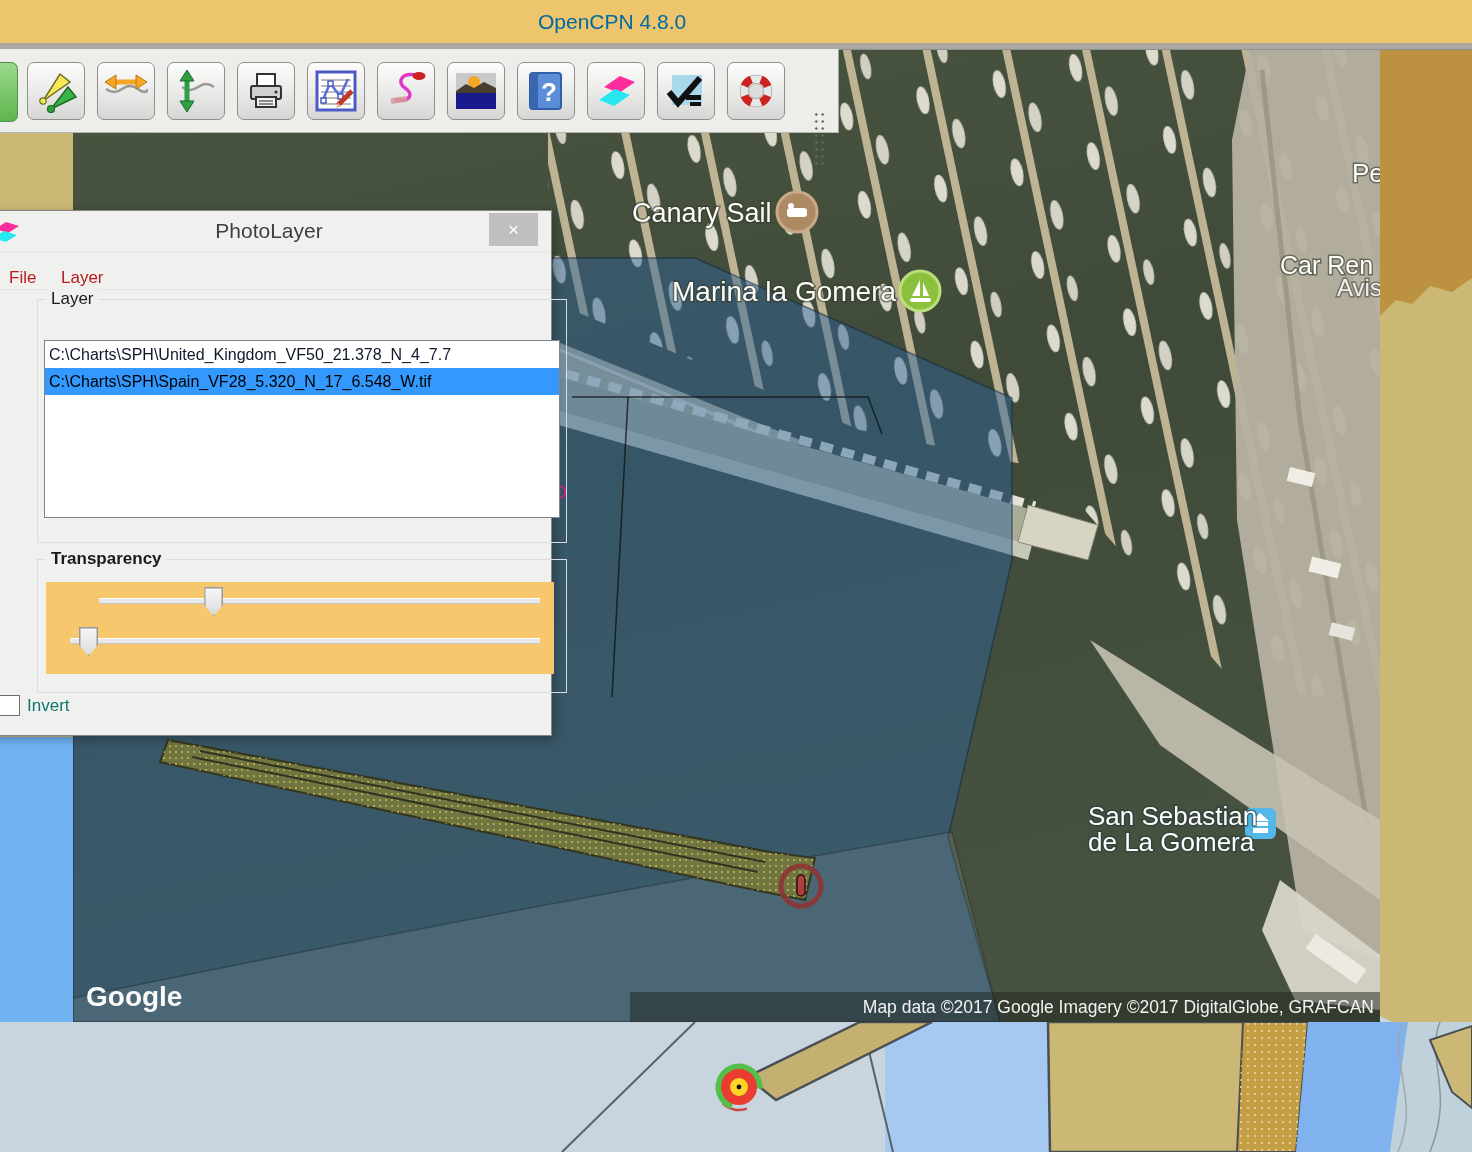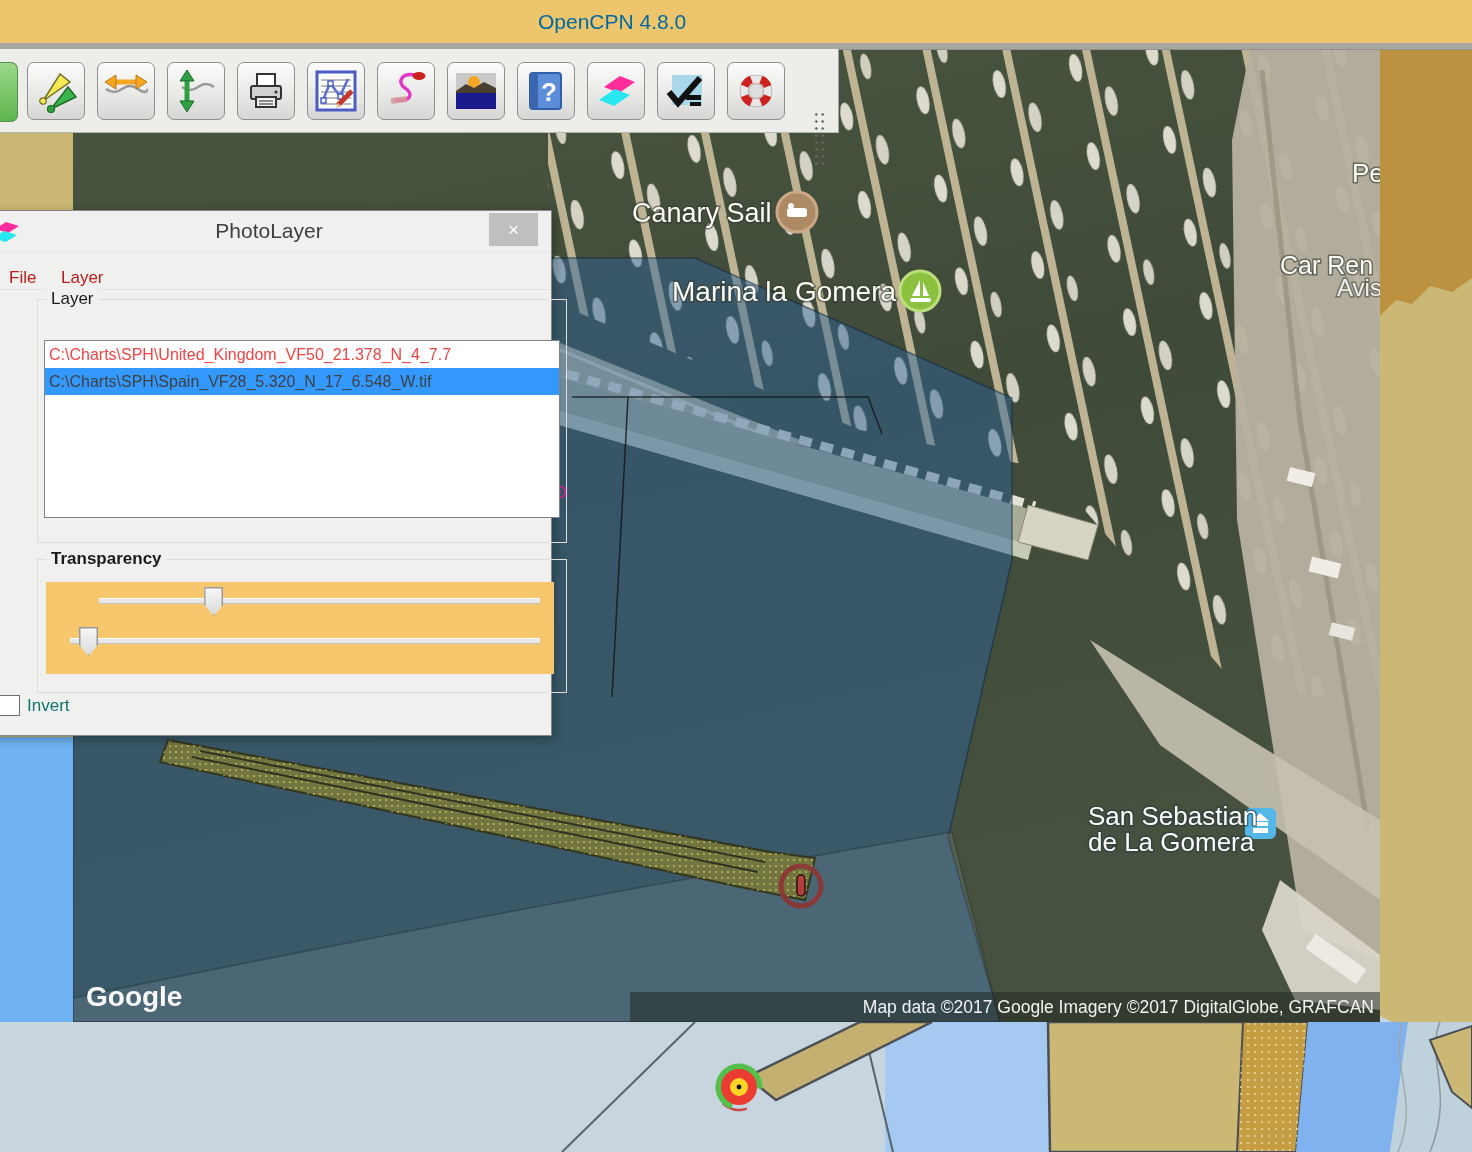--- a/index.html
+++ b/index.html
@@ -28,22 +28,22 @@
   .dtitle .dtext{position:absolute;left:0;right:0;top:8px;text-align:center;font-size:21px;color:#3E3E3E;}
   .dclose{position:absolute;left:502px;top:2px;width:49px;height:33px;background:#BFBFBD;
           color:#FFFFFF;font-size:19px;text-align:center;line-height:33px;}
   .dmenu{position:absolute;top:40px;left:0;right:0;height:37px;border-top:1px solid #E6E6E6;border-bottom:1px solid #E2E2E2;}
   .mitem{position:absolute;top:16px;font-size:17px;color:#b91c1c;}
   .grp{position:absolute;border:1px solid #DCDCDC;background:transparent;margin-left:32px;}
   .grp .glabel{position:absolute;top:-11px;left:8px;background:#F0F0EF;padding:0 5px;font-size:17px;color:#1A1A1A;}
   .grp-layer{left:18px;top:88px;width:528px;height:242px;}
   .listbox{position:absolute;left:6px;top:40px;right:6px;height:176px;background:#FFFFFF;
            border:1px solid #7E838B;overflow:hidden;}
-  .lrow{height:27px;line-height:27px;padding:0 4px;font-size:16px;color:#ef4444;white-space:nowrap;overflow:hidden;}
-  .lrow.sel{background:#3399FF;color:#404040;}
+  .lrow{height:27px;line-height:27px;padding:0 4px;font-size:16px;color:#0f172a;white-space:nowrap;overflow:hidden;}
+  .lrow.sel{background:#3399FF;color:#000000;}
   .grp-trans{left:18px;top:348px;width:528px;height:132px;font-weight:bold;}
   .orangepanel{position:absolute;left:8px;top:22px;width:508px;height:92px;background:#F6C76D;}
   .strack{position:absolute;height:4px;background:#E8E8E8;border-top:1px solid #FDFDFD;border-bottom:1px solid #C4C4C4;}
   .strack.t1{left:53px;right:14px;top:16px;}
   .strack.t2{left:24px;right:14px;top:56px;}
   .sthumb{position:absolute;width:19px;height:29px;background:linear-gradient(#F8F8F8,#DADADA);
           box-shadow:inset 0 0 0 1.5px #9A9A9A;
           clip-path:polygon(0 0,100% 0,100% 62%,50% 100%,0 62%);}
   .sthumb.th1{top:5px;left:calc(53px + 421px * var(--pct) / 100);}
   .sthumb.th2{top:45px;left:calc(24px + 450px * var(--pct) / 100);}

